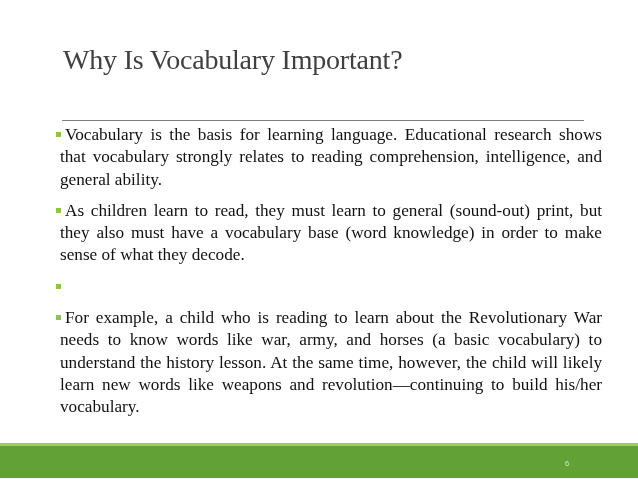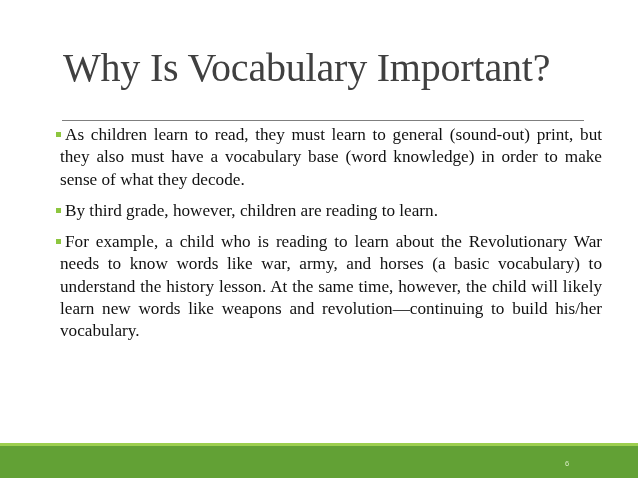--- a/index.html
+++ b/index.html
@@ -1,18 +1,18 @@
 <!DOCTYPE html>
 <html><head>
 <meta charset="utf-8">
 <style>
   html, body { margin:0; padding:0; }
   body { width:638px; height:479px; background:#ffffff; position:relative; overflow:hidden;
          font-family:"Liberation Serif", "DejaVu Serif", serif; }
-  .title { position:absolute; left:63px; top:44px; font-size:40px; color:#404040;
+  .title { position:absolute; left:63px; top:44px; font-size:28px; color:#404040;
            white-space:nowrap; letter-spacing:-0.2px; }
   .divider { position:absolute; left:62px; top:120px; width:522px; height:1px; background:#7f7f7f; }
   .body { position:absolute; left:55px; top:124px; width:547px; }
   .item { position:relative; padding-left:5px; font-size:17.2px; line-height:22.3px; color:#111;
           text-align:justify; margin-bottom:9px; }
   .item .bullet { display:inline-block; width:5px; height:5px; background:#8dc63f; position:relative;
                   top:-3px; margin-right:4px; margin-left:-4px; }
   .footer-line { position:absolute; left:0; top:443px; width:638px; height:3px; background:#9dcf4f; }
   .footer { position:absolute; left:0; top:446px; width:638px; height:32px; background:#62a135; }
   .page-num { position:absolute; left:565px; top:459px; font-family:"Liberation Sans", sans-serif;
@@ -20,24 +20,27 @@
 </style>
 </head>
 <body>
 
 <div>
   <div class="title">Why Is Vocabulary Important?</div>
   <div class="divider"></div>
 
   <div class="body">
     <div class="item">
+      <span class="bullet"></span><span>Vocabulary is the basis for learning language. Educational research shows that vocabulary strongly relates to reading comprehension, intelligence, and general ability.</span>
+    </div>
+    <div class="item">
       <span class="bullet"></span><span>As children learn to read, they must learn to general (sound-out) print, but they also must have a vocabulary base (word knowledge) in order to make sense of what they decode.</span>
     </div>
     <div class="item">
-      <span class="bullet"></span><span>By third grade, however, children are reading to learn.</span>
+      <span class="bullet"></span>
     </div>
     <div class="item">
       <span class="bullet"></span><span>For example, a child who is reading to learn about the Revolutionary War needs to know words like war, army, and horses (a basic vocabulary) to understand the history lesson. At the same time, however, the child will likely learn new words like weapons and revolution—continuing to build his/her vocabulary.</span>
     </div>
   </div>
 
   <div class="footer-line"></div>
   <div class="footer"></div>
   <div class="page-num">6</div>
 </div>

